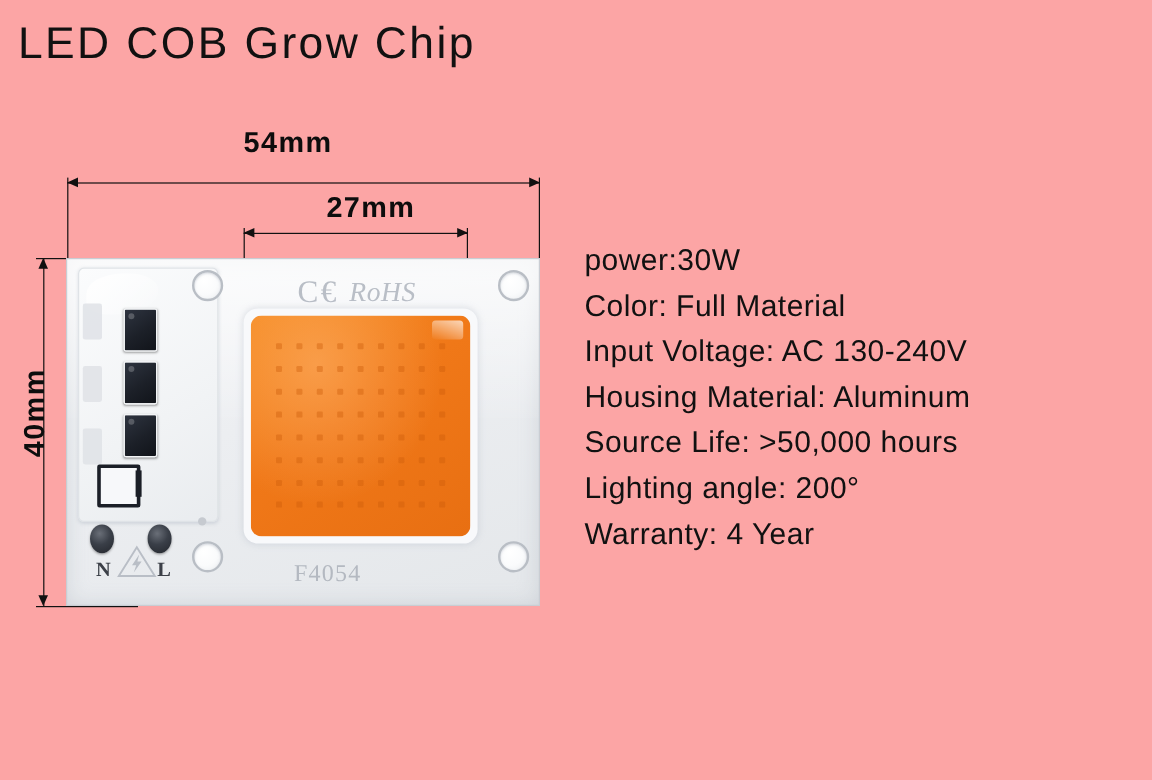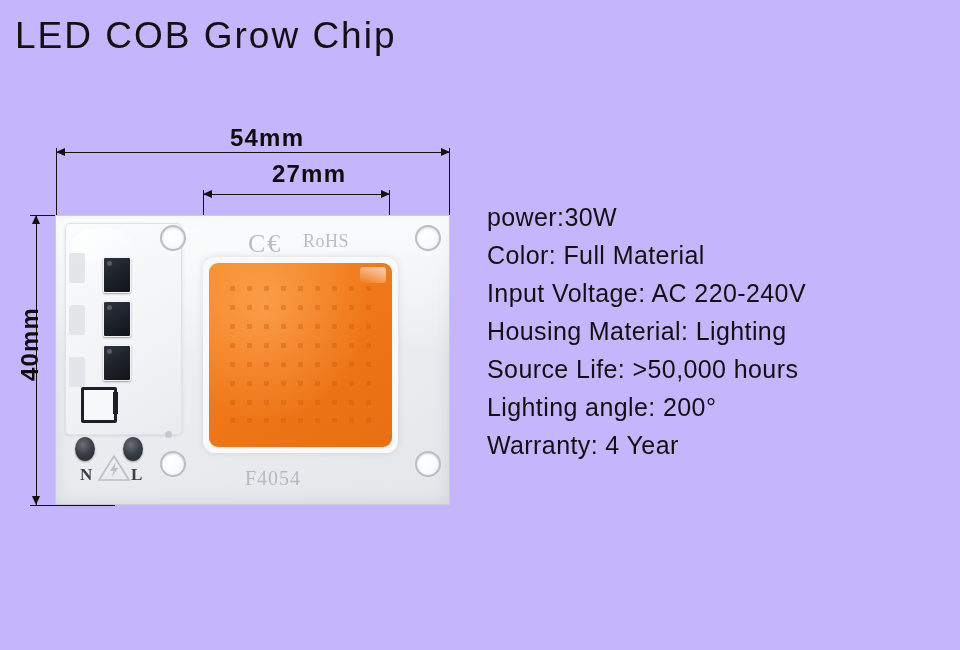--- a/index.html
+++ b/index.html
@@ -7,21 +7,21 @@
     padding: 0;
     background: #ffffff;
   }
   body {
     font-family: "Liberation Sans", sans-serif;
   }
   #page {
     position: relative;
     width: 960px;
     height: 650px;
-    background: #c4b5fd;
+    background: #fca5a5;
     overflow: hidden;
   }
 
   
   #title {
     position: absolute;
     left: 15px;
     top: 14px;
     font-size: 37px;
     line-height: 44px;
@@ -52,21 +52,21 @@
   
   .dim-label {
     position: absolute;
     font-size: 24px;
     font-weight: 700;
     letter-spacing: 1.2px;
     color: #0d0d0d;
     white-space: nowrap;
     font-family: "Liberation Sans", sans-serif;
   }
-  #dim-54-label { left: 203px; top: 124px; margin-left: 27px; }
+  #dim-54-label { left: 203px; top: 106px; }
   #dim-27-label { left: 272px; top: 160px; }
   #dim-40-label {
     left: -20px;
     top: 330px;
     width: 100px;
     text-align: center;
     transform: rotate(-90deg);
     transform-origin: 50% 50%;
   }
 
@@ -269,25 +269,26 @@
     white-space: nowrap;
   }
   #silk-ce {
     left: 193px;
     top: 14px;
     font-size: 26px;
     letter-spacing: 2px;
     color: #b9bec6;
   }
   #silk-rohs {
-    left: 248px;
+    left: 236px;
     top: 16px;
-    font-size: 18px;
+    font-size: 23px;
     letter-spacing: 0.5px;
     color: #b9bec6;
+    font-style: italic;
   }
   #silk-model {
     left: 190px;
     top: 252px;
     font-size: 20px;
     letter-spacing: 1px;
     color: #b4b9c1;
   }
 
   
@@ -489,20 +490,20 @@
             <div class="die"></div>
         </div>
         <div class="cob-gloss"></div>
       </div>
     </div>
   </div>
 
   <div id="specs">
     <div class="spec-line">power:30W</div>
     <div class="spec-line">Color: Full Material</div>
-    <div class="spec-line">Input Voltage: AC 220-240V</div>
-    <div class="spec-line">Housing Material: Lighting</div>
+    <div class="spec-line">Input Voltage: AC 130-240V</div>
+    <div class="spec-line">Housing Material: Aluminum</div>
     <div class="spec-line">Source Life: &gt;50,000 hours</div>
     <div class="spec-line">Lighting angle: 200°</div>
     <div class="spec-line">Warranty: 4 Year</div>
   </div>
 
 </div>
 
 </body></html>

